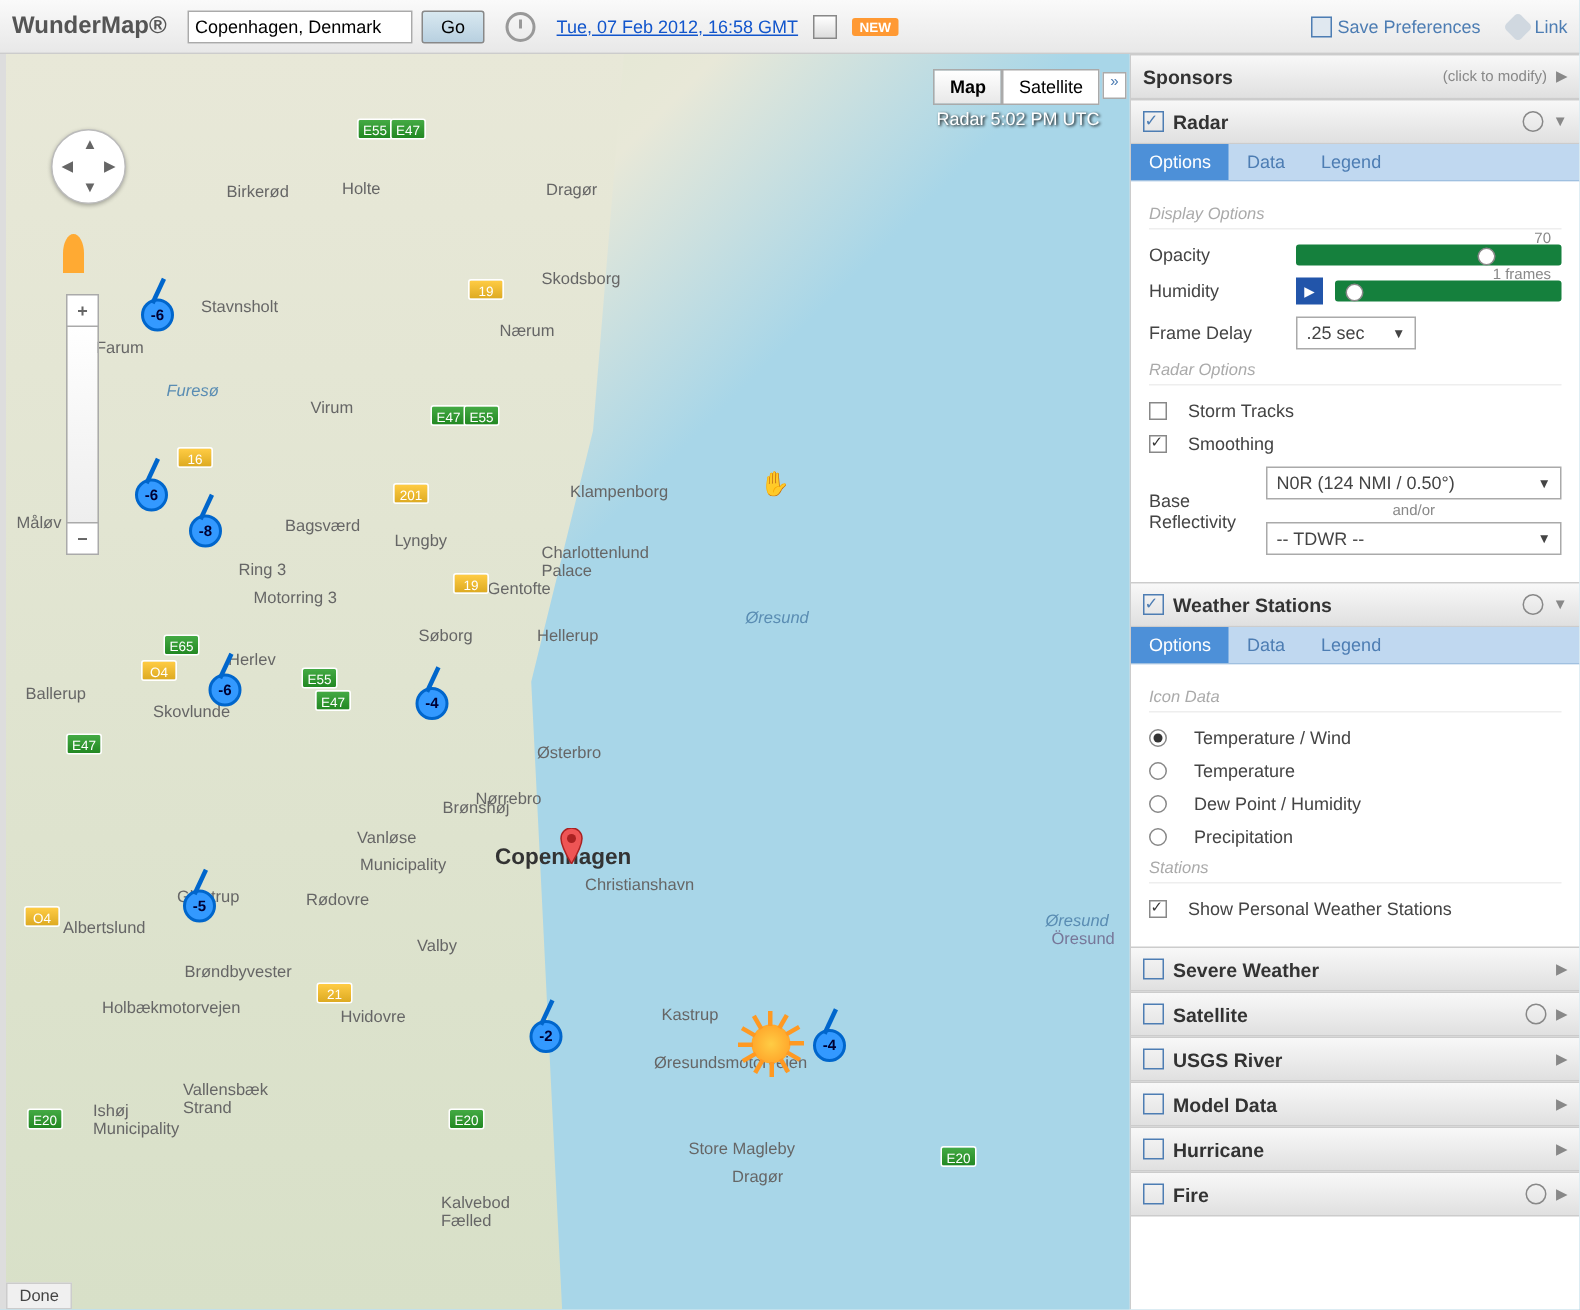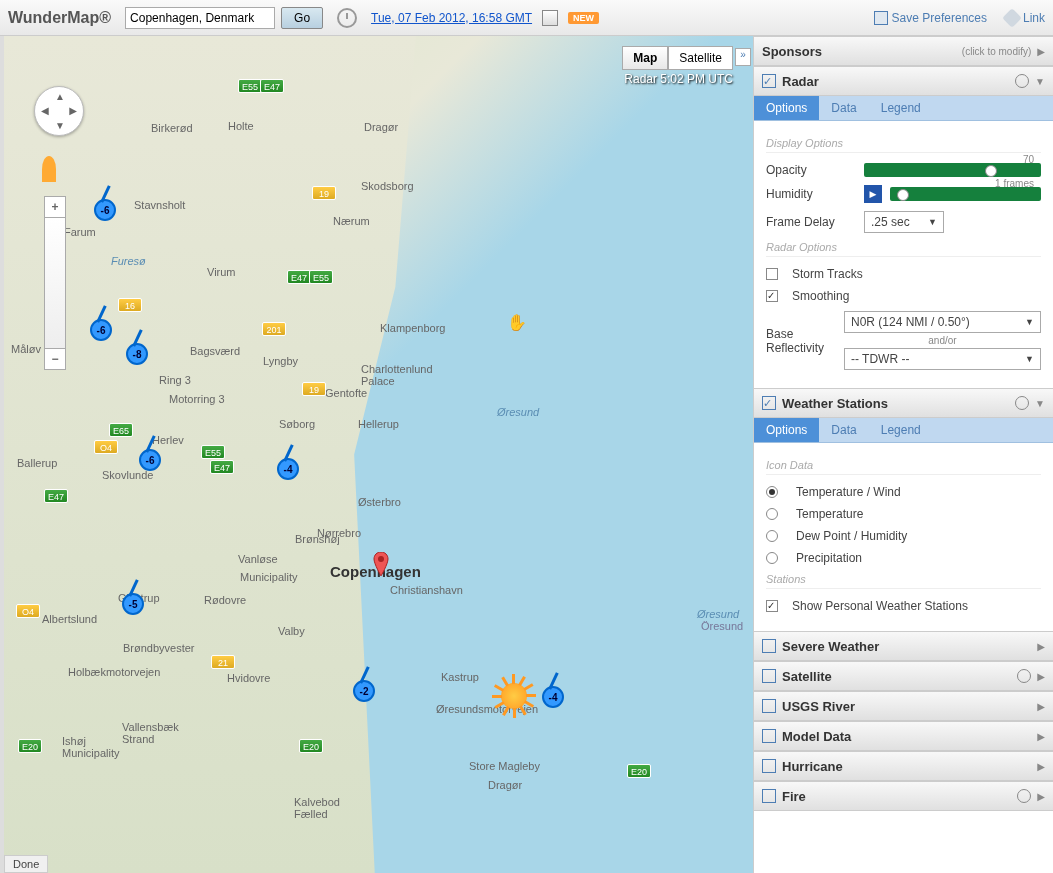--- a/index.html
+++ b/index.html
@@ -135,21 +135,21 @@
         <div class="map-label" style="left: 234px; top: 517px;">Vanløse</div>
         <div class="map-label" style="left: 313px; top: 491px;">Nørrebro</div>
         <div class="map-label" style="left: 354px; top: 460px;">Østerbro</div>
         <div class="map-label" style="left: 236px; top: 535px;">Municipality</div>
         <div class="map-label" style="left: 386px; top: 548px;">Christianshavn</div>
         <div class="map-label" style="left: 274px; top: 589px;">Valby</div>
         <div class="map-label" style="left: 119px; top: 606px;">Brøndbyvester</div>
         <div class="map-label" style="left: 223px; top: 636px;">Hvidovre</div>
         <div class="map-label" style="left: 437px; top: 635px;">Kastrup</div>
         <div class="map-label" style="left: 484px; top: 743px;">Dragør</div>
-        <div class="map-label" style="left: 465px; top: 724px; max-width: 80px;">Store Magleby</div>
+        <div class="map-label" style="left: 455px; top: 724px; max-width: 80px;">Store Magleby</div>
         <div class="map-label" style="left: 290px; top: 760px; max-width: 80px;">Kalvebod Fælled</div>
         <div class="map-label" style="left: 58px; top: 699px; max-width: 80px;">Ishøj Municipality</div>
         <div class="map-label" style="left: 118px; top: 685px; max-width: 80px;">Vallensbæk Strand</div>
         <div class="map-label" style="left: 357px; top: 327px; max-width: 80px;">Charlottenlund Palace</div>
         <div class="map-label" style="left: 155px; top: 338px;">Ring 3</div>
         <div class="map-label" style="left: 64px; top: 630px;">Holbækmotorvejen</div>
         <div class="map-label" style="left: 165px; top: 357px;">Motorring 3</div>
         <div class="map-label" style="left: 432px; top: 667px;">Øresundsmotorvejen</div>
       </div>
     <div id="roads">

